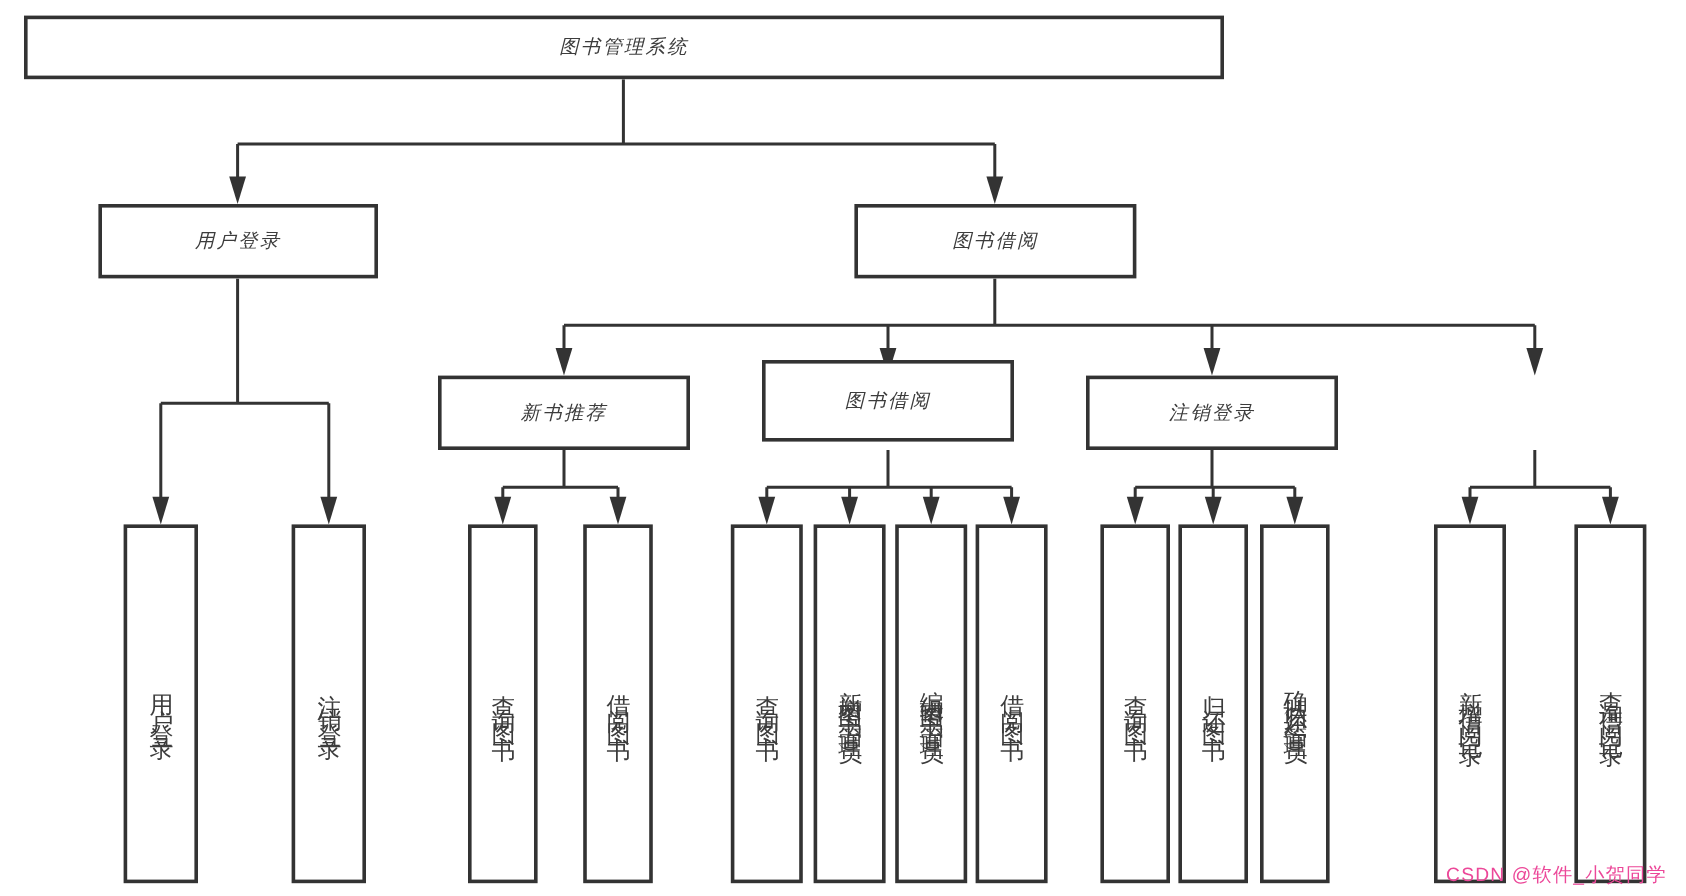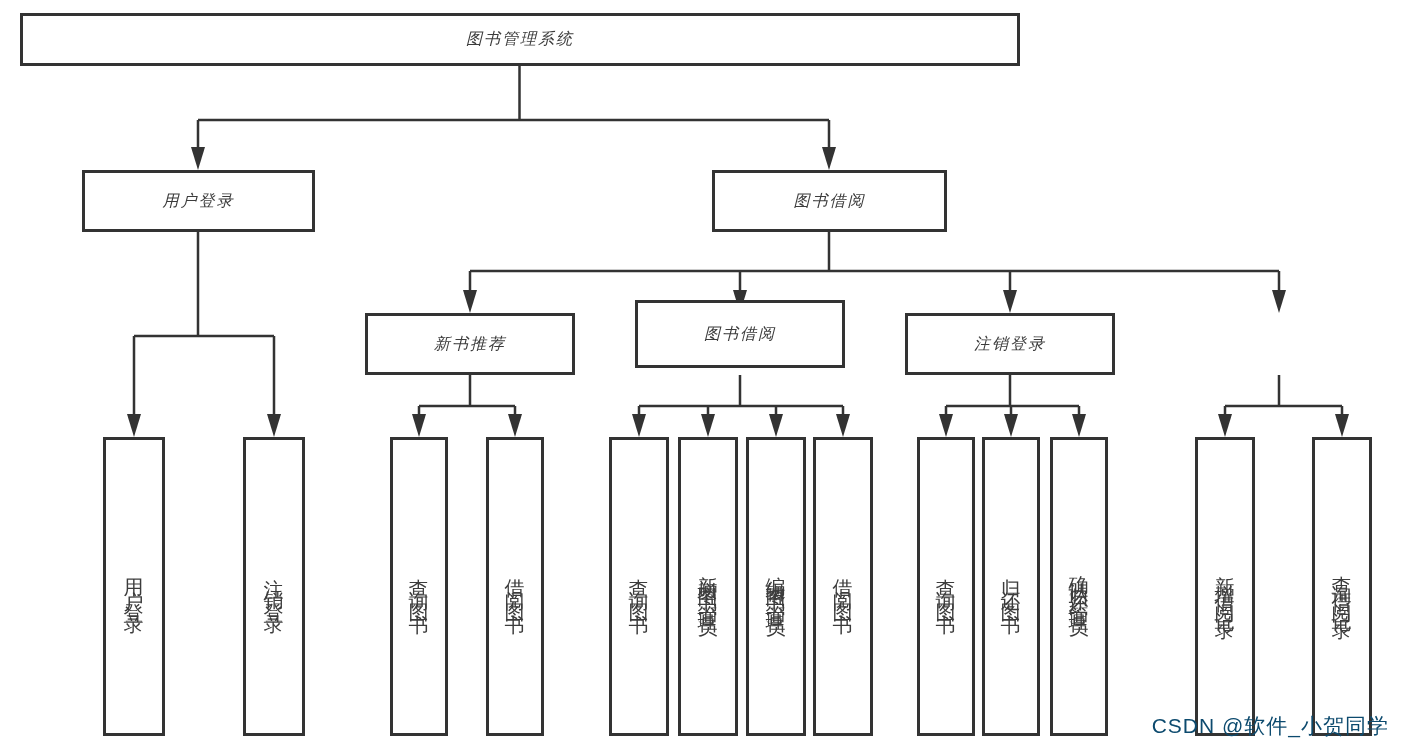--- a/index.html
+++ b/index.html
@@ -40,23 +40,23 @@
     text-orientation: mixed;
     line-height: 1;
   }
   .ls-4  { letter-spacing: 12px; }
   .ls-6  { letter-spacing: 9px; }
   .ls-10 { letter-spacing: 6px; }
   #watermark {
     position: absolute;
     right: 16px;
     bottom: 7px;
-    font-size: 21px;
+    font-size: 16px;
     letter-spacing: 1px;
-    color: #0c4a6e;
+    color: #ec4899;
     z-index: 2;
     white-space: nowrap;
     margin-top: 16px;
   }
 </style>
 </head>
 <body>
 
 <div id="canvas">
 

